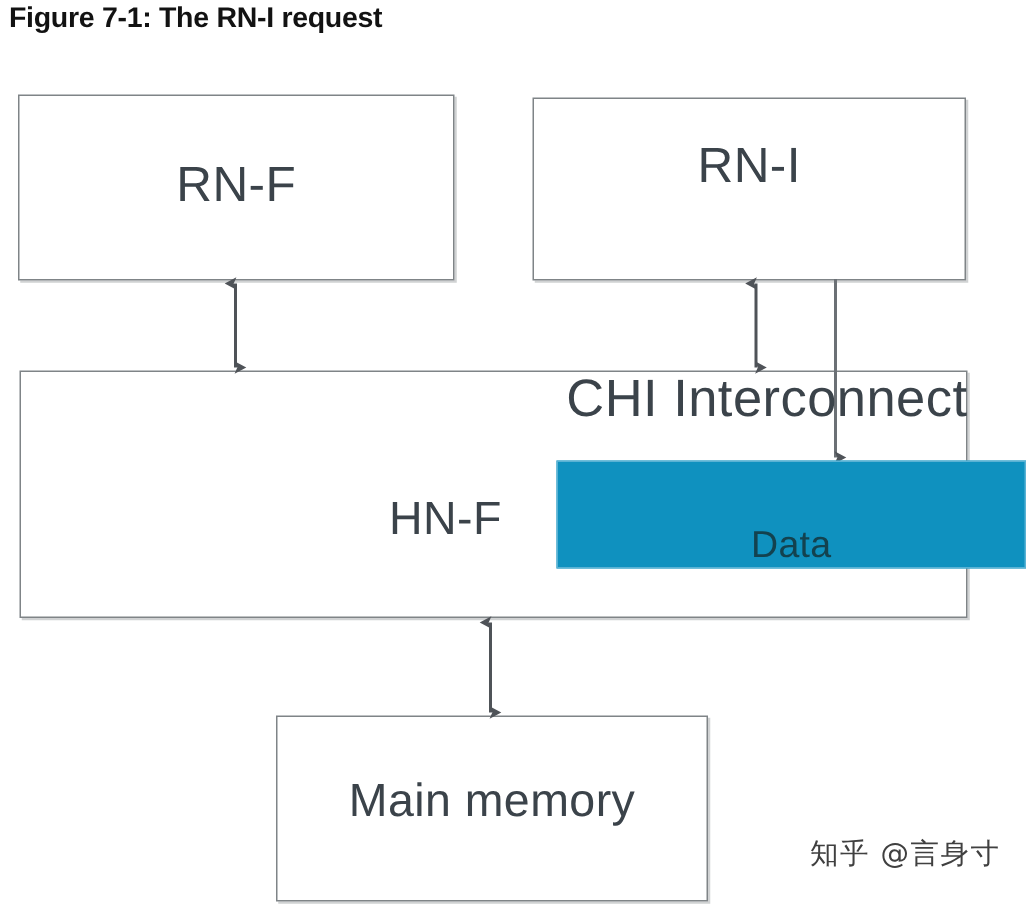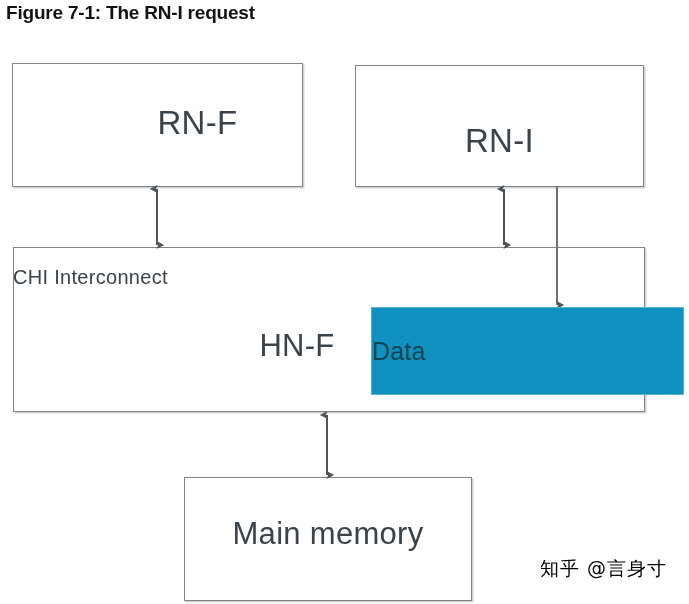--- a/index.html
+++ b/index.html
@@ -39,54 +39,54 @@
     color: #3b434a;
     font-weight: 400;
     white-space: nowrap;
     letter-spacing: 0.3px;
   }
   #rnf-box  { left: 12px;  top: 63px;  width: 291px; height: 124px; }
   #rni-box  { left: 355px; top: 65px;  width: 289px; height: 122px; }
   #chi-box  { left: 13px;  top: 247px; width: 632px; height: 165px; }
   #mem-box  { left: 184px; top: 477px; width: 288px; height: 124px; }
 
-  #rnf-label { left: 12px;  top: 104px; width: 291px; text-align: center; font-size: 33px; margin-left: 40px; }
-  #rni-label { left: 355px; top: 122px; width: 289px; text-align: center; font-size: 33px; }
-  #chi-label { left: 13px;  top: 266px; width: 632px; text-align: left; font-size: 20px; }
+  #rnf-label { left: 12px;  top: 104px; width: 291px; text-align: center; font-size: 33px; }
+  #rni-label { left: 355px; top: 91px; width: 289px; text-align: center; font-size: 33px; }
+  #chi-label { left: 13px;  top: 246px; width: 632px; text-align: right; font-size: 35px; }
   #hnf-label { left: 237px; top: 328px; width: 120px; text-align: center; font-size: 31px; }
   #mem-label { left: 184px; top: 516px; width: 288px; text-align: center; font-size: 31px; }
 
   .blue-chip {
     position: absolute;
     left: 371px;
     top: 307px;
     width: 313px;
-    height: 88px;
+    height: 72px;
     background: #0f91bf;
     border: 1.5px solid #59b2d4;
     box-sizing: border-box;
     display: flex;
-    flex-direction: row;
+    flex-direction: column;
     align-items: center;
-    justify-content: space-between;
+    justify-content: flex-end;
     color: #13424f;
     font-size: 25px;
     line-height: 1.16;
     letter-spacing: 0.2px;
   }
   .blue-chip span { display: block; }
 
   .connector { position: absolute; }
 
   .watermark {
     position: absolute;
     left: 540px;
     top: 556px;
     font-size: 19px;
-    color: #000000;
+    color: #404040;
     letter-spacing: 1px;
     white-space: nowrap;
     font-family: "DejaVu Sans", sans-serif;
   }
 </style>
 </head>
 <body>
 
 <div id="page">
 

